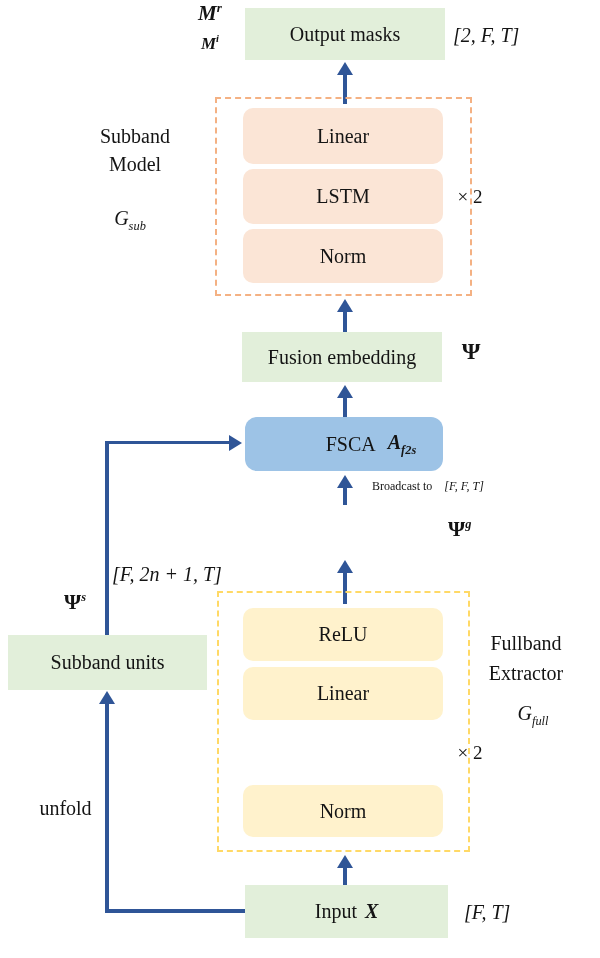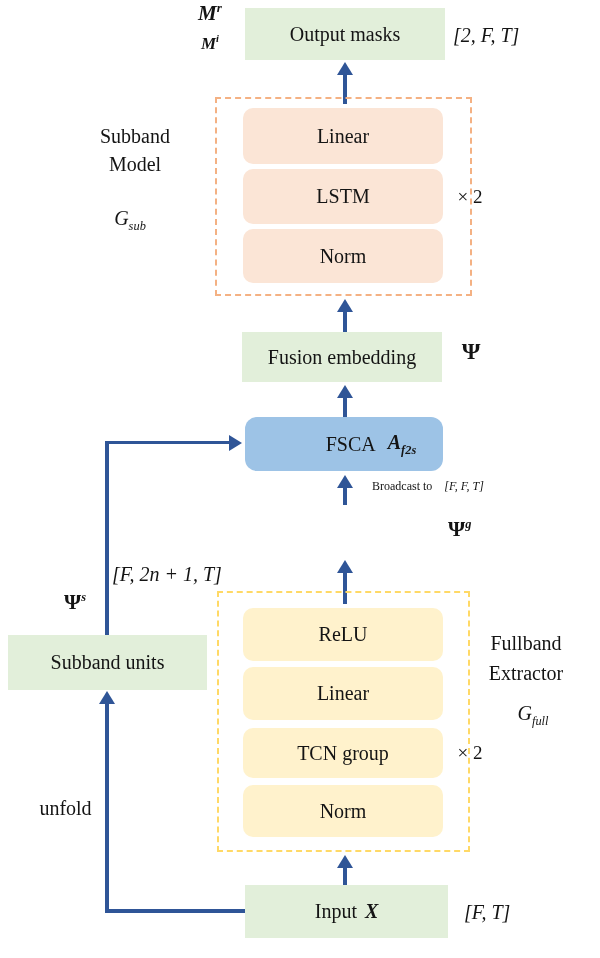--- a/index.html
+++ b/index.html
@@ -142,23 +142,20 @@
   </div>
 
   <div class="dashed gold" style="left:217px; top:591px; width:253px; height:261px;"></div>
 
   <div class="box yellow" style="left:243px; top:608px; width:200px; height:53px;text-align:center;">
     <span>ReLU</span>
   </div>
   <div class="box yellow" style="left:243px; top:667px; width:200px; height:53px;">
     <span>Linear</span>
   </div>
-  <div class="box yellow" style="left:243px; top:728px; width:200px; height:50px;">
-    <span>TCN group</span>
-  </div>
   <div class="box yellow" style="left:243px; top:785px; width:200px; height:52px;">
     <span>Norm</span>
   </div>
   <div class="lbl" style="left:448px; top:741px; width:44px; font-size:19px;">× 2</div>
 
   <div class="lbl" style="left:468px; top:628px; width:116px; line-height:30px;">
     <div>Fullband</div>
     <div>Extractor</div>
   </div>
   <div class="lbl" style="left:478px; top:701px; width:110px;">

